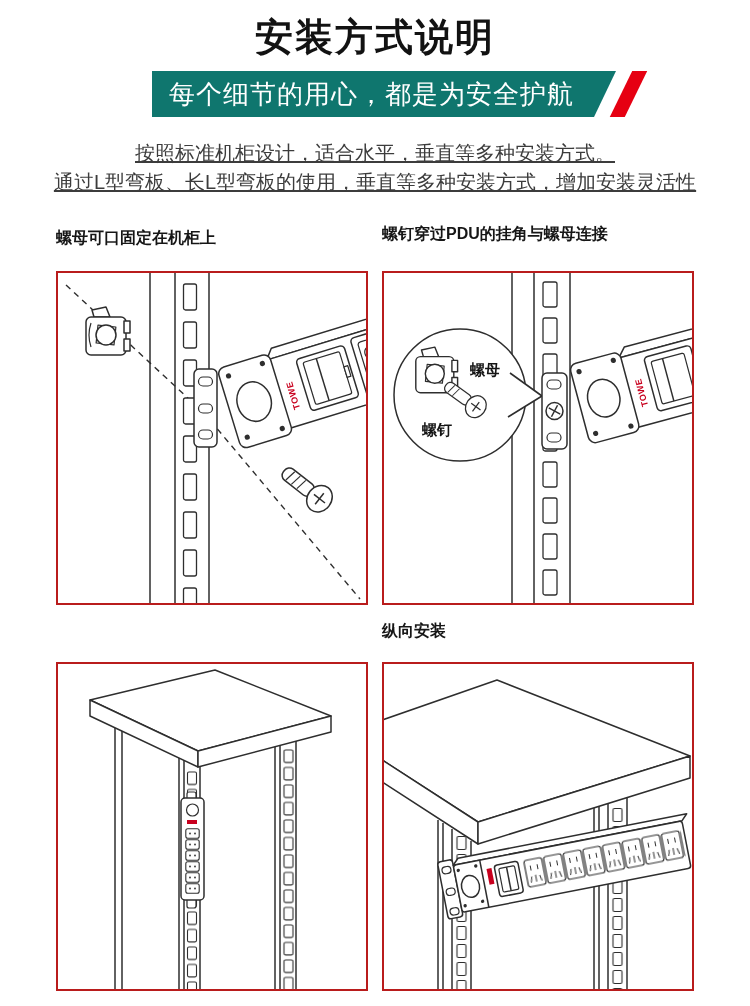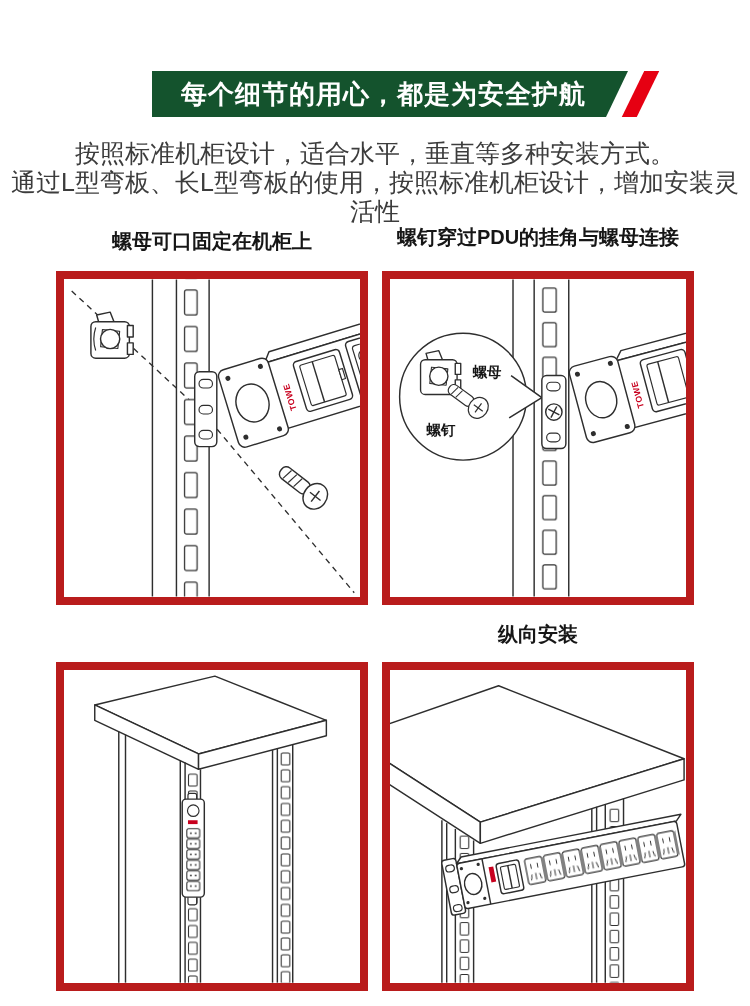--- a/index.html
+++ b/index.html
@@ -1,56 +1,57 @@
 <!DOCTYPE html>
 <html><head>
 <meta charset="utf-8">
 <style>
   html,body{margin:0;padding:0;background:#fff;font-family:"Liberation Sans","DejaVu Sans",sans-serif;}
   #page{position:relative;width:750px;height:1006px;background:#fff;overflow:hidden;}
   .title{position:absolute;top:12px;left:0;width:100%;text-align:center;
          font-size:38px;font-weight:700;color:#121212;letter-spacing:2px;}
   .banner-row{position:absolute;left:152px;top:71px;height:46px;display:flex;align-items:stretch;}
-  .banner-main{background:#14532d;color:#fff;font-size:26px;font-weight:700;line-height:46px;
-               padding:0 42px 0 29px;letter-spacing:1px;
+  .banner-main{background:#0f766e;color:#fff;font-size:26px;font-weight:400;line-height:46px;
+               padding:0 42px 0 17px;letter-spacing:1px;
                clip-path:polygon(0 0,100% 0,calc(100% - 22px) 100%,0 100%);}
   .banner-stripe{width:15px;height:46px;background:#e60012;transform:skewX(-26deg);margin-left:5px;}
   .desc{position:absolute;top:139px;left:0;width:100%;text-align:center;
-        font-size:25px;line-height:29px;color:#3c3c3c;}
-  .cap{position:absolute;width:312px;text-align:center;font-size:20px;font-weight:700;color:#161616;}
+        font-size:20px;line-height:29px;color:#3c3c3c;text-decoration:underline;}
+  .cap{position:absolute;width:312px;text-align:left;font-size:16px;font-weight:700;color:#161616;}
   .cap-1l{left:56px;top:228px;} .cap-1r{left:382px;top:224px;}
   .cap-2l{left:56px;top:621px;} .cap-2r{left:382px;top:621px;}
-  .dbox{position:absolute;width:312px;border:8px solid #b91c1c;background:#fff;box-sizing:border-box;}
+  .dbox{position:absolute;width:312px;border:2px solid #b91c1c;background:#fff;box-sizing:border-box;}
   .b-1l{left:56px;top:271px;height:334px;} .b-1r{left:382px;top:271px;height:334px;}
   .b-2l{left:56px;top:662px;height:329px;} .b-2r{left:382px;top:662px;height:329px;}
   .dbox svg{display:block;width:100%;height:100%;}
   .ln{stroke:#2e2e2e;stroke-width:1.5;fill:none;}
   .lng{stroke:#2e2e2e;stroke-width:1.2;fill:none;}
   .fw{fill:#fff;stroke:#2e2e2e;stroke-width:1.5;stroke-linejoin:round;}
   .fwt{fill:#fff;stroke:#2e2e2e;stroke-width:1.2;stroke-linejoin:round;}
   .dsh{stroke:#2e2e2e;stroke-width:1.4;fill:none;stroke-dasharray:6 5;}
   .dot{fill:#2e2e2e;}
   text.lbl{font-size:15px;font-weight:700;fill:#151515;font-family:"Liberation Sans","DejaVu Sans",sans-serif;}
   text.logo{font-size:9px;font-weight:700;fill:#c8001e;letter-spacing:.5px;
             font-family:"Liberation Sans","DejaVu Sans",sans-serif;}
 </style>
 </head>
 <body>
 
 <div id="page">
 
+  <div class="title">安装方式说明</div>
 
   <div class="banner-row">
     <div class="banner-main">每个细节的用心，都是为安全护航</div>
     <div class="banner-stripe"></div>
   </div>
 
   <div class="desc">
     <div>按照标准机柜设计，适合水平，垂直等多种安装方式。</div>
-    <div>通过L型弯板、长L型弯板的使用，按照标准机柜设计，增加安装灵活性</div>
+    <div>通过L型弯板、长L型弯板的使用，垂直等多种安装方式，增加安装灵活性</div>
   </div>
 
   <div class="cap cap-1l">螺母可口固定在机柜上</div>
   <div class="cap cap-1r">螺钉穿过PDU的挂角与螺母连接</div>
 
   <div class="dbox b-1l">
     <svg viewBox="0 0 308 330">
       <defs>
         <pattern id="p1h" width="16" height="38" patternUnits="userSpaceOnUse" patternTransform="translate(124,6)">
           <rect x="1.5" y="5" width="13" height="26" rx="2" fill="#fff" stroke="#2e2e2e" stroke-width="1.3"></rect>

